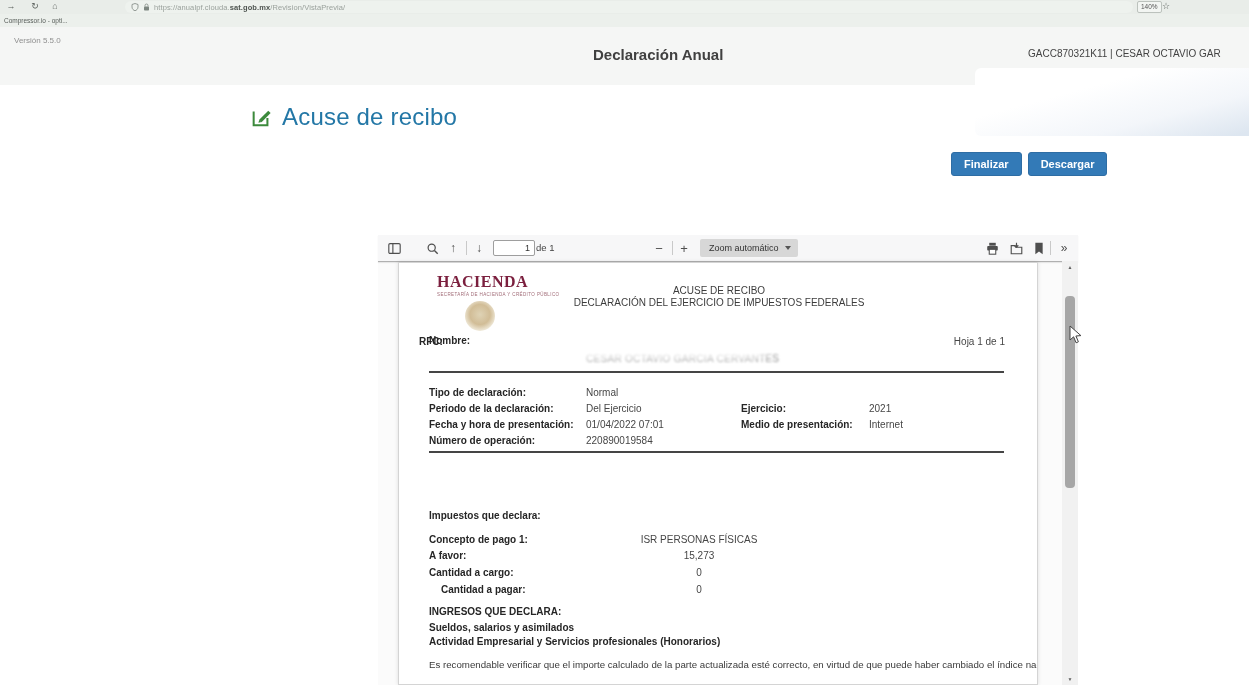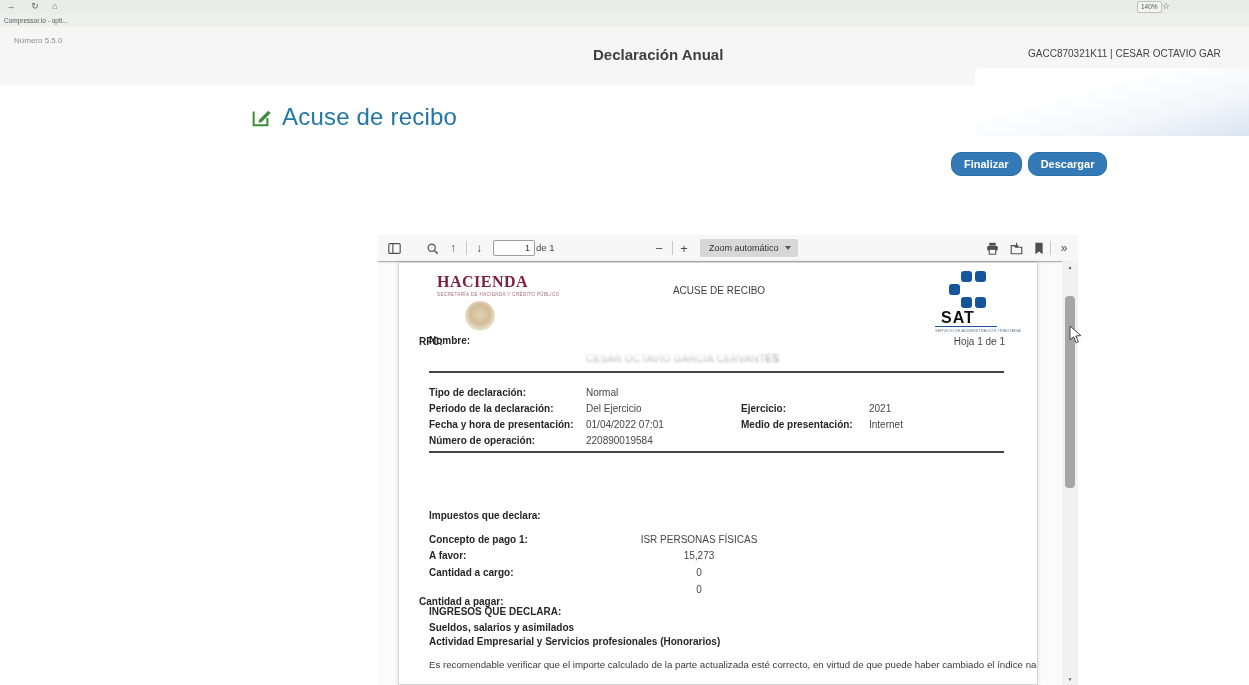--- a/index.html
+++ b/index.html
@@ -27,21 +27,21 @@
   .user-info{position:absolute;left:1028px;top:21px;font-size:10px;color:#434343;white-space:nowrap;}
 
   
   .overlay-panel{position:absolute;left:975px;top:68px;width:274px;height:68px;border-radius:6px 0 0 6px;
                  background:linear-gradient(165deg,#ffffff 35%,#f3f6fa 70%,#dde6f0 97%);}
 
   
   .acuse-head{position:absolute;left:250px;top:103px;display:flex;align-items:center;gap:10px;}
   .acuse-head .txt{font-size:24px;font-weight:500;color:#2377a6;letter-spacing:.2px;}
   .btn-row{position:absolute;left:951px;top:152px;display:flex;gap:6px;}
-  .btn{height:24px;padding:0 12px;background:#337ab7;border:1px solid #2e6da4;border-radius:10px;
+  .btn{height:24px;padding:0 12px;background:#337ab7;border:1px solid #2e6da4;border-radius:3px;
        color:#fff;font-size:11px;font-weight:600;line-height:22px;cursor:pointer;font-family:"Liberation Sans",sans-serif;}
 
   
   .pdf-viewer{position:absolute;left:378px;top:235px;width:700px;height:450px;background:#fbfbfb;}
   .pdf-toolbar{position:absolute;left:0;top:0;width:700px;height:26px;background:#f7f7f8;border-bottom:1px solid #b0b0b0;
                box-shadow:0 1px 1px rgba(0,0,0,.08);}
   .tb{position:absolute;top:0;height:26px;display:flex;align-items:center;justify-content:center;color:#545454;}
   .tb-sep{position:absolute;top:6px;width:1px;height:14px;background:#c9c9c9;}
   .tb-glyph{font-size:12px;color:#4f4f4f;}
   .page-input{position:absolute;left:115px;top:5px;width:32px;height:14px;border:1px solid #9e9e9e;border-radius:2px;
@@ -87,29 +87,39 @@
 </style>
 </head>
 <body>
 
 <div id="screen">
 
   <div class="chrome-top">
     <div class="nav-ico" style="left:4px;">→</div>
     <div class="nav-ico" style="left:28px;">↻</div>
     <div class="nav-ico" style="left:48px;">⌂</div>
+    <div class="url-bar">
+      <svg width="8" height="8" viewBox="0 0 16 16">
+        <path d="M8 1l6 2v5c0 4-3 6.5-6 7.5C5 14.5 2 12 2 8V3z" fill="none" stroke="#7d8680" stroke-width="1.6"></path>
+      </svg>
+      <svg width="7" height="8" viewBox="0 0 14 16">
+        <rect x="2" y="7" width="10" height="8" rx="1.5" fill="#7d8680"></rect>
+        <path d="M4 7V5a3 3 0 0 1 6 0v2" fill="none" stroke="#7d8680" stroke-width="1.6"></path>
+      </svg>
+      <div class="url-text"><span>https://anualpf.clouda.</span><span class="dom">sat.gob.mx</span><span>/Revision/VistaPrevia/</span></div>
+    </div>
     <div class="zoom-badge">140%</div>
     <div class="star-ico">☆</div>
   </div>
   <div class="chrome-bookmarks">
     <div class="bm-item">Compressor.io - opti...</div>
   </div>
 
   <div class="header-band">
-    <div class="version">Número 5.5.0</div>
+    <div class="version">Versión 5.5.0</div>
     <div class="app-title">Declaración Anual</div>
     <div class="user-info">GACC870321K11 | CESAR OCTAVIO GAR</div>
   </div>
 
   <div class="overlay-panel"></div>
 
   <div class="acuse-head">
     <svg width="22" height="22" viewBox="0 0 24 24">
       <path d="M4 6v15h15v-8" fill="none" stroke="#3c8a3c" stroke-width="2.2"></path>
       <path d="M10 15l2.6 2.6L22.5 7.7l-2.6-2.6z" fill="#3c8a3c"></path>
@@ -175,34 +185,23 @@
     <div class="pdf-page">
 
       <div class="doc-abs" style="left:38px;top:10px;">
         <div class="hacienda-title">HACIENDA</div>
         <div class="hacienda-sub">SECRETARÍA DE HACIENDA Y CRÉDITO PÚBLICO</div>
         <div class="seal"></div>
       </div>
 
       <div class="doc-title">
         <div>ACUSE DE RECIBO</div>
-      </div>
-
-      <div class="sat-box">
-        <div class="sat-dots">
-          <span class="sat-dot" style="left:12px;top:0;"></span>
-          <span class="sat-dot" style="left:26px;top:0;"></span>
-          <span class="sat-dot" style="left:0;top:13px;"></span>
-          <span class="sat-dot" style="left:12px;top:26px;"></span>
-          <span class="sat-dot" style="left:26px;top:26px;"></span>
-        </div>
-        <div class="sat-word">SAT</div>
-        <div class="sat-line"></div>
-        <div class="sat-sub">SERVICIO DE ADMINISTRACIÓN TRIBUTARIA</div>
-      </div>
+        <div>DECLARACIÓN DEL EJERCICIO DE IMPUESTOS FEDERALES</div>
+      </div>
+
 
       <div class="doc-abs lbl" style="left:20px;top:73px;">RFC:</div>
       <div class="doc-abs val" style="right:32px;top:73px;margin-left:12px;">Hoja 1 de 1</div>
       <div class="doc-abs lbl" style="left:30px;top:72px;text-align:center;">Nombre:</div>
       <div class="nombre-val">CESAR OCTAVIO GARCIA CERVANTES</div>
       <div class="redact"></div>
 
       <div class="doc-hr" style="top:108px;"></div>
 
       <div class="doc-abs" style="left:0;top:124px;width:640px;">
@@ -236,21 +235,21 @@
       </div>
       <div class="doc-abs" style="left:0;top:287px;width:640px;">
         <span class="doc-abs lbl" style="left:30px;">A favor:</span>
         <span class="amount-col val">15,273</span>
       </div>
       <div class="doc-abs" style="left:0;top:304px;width:640px;">
         <span class="doc-abs lbl" style="left:30px;">Cantidad a cargo:</span>
         <span class="amount-col val">0</span>
       </div>
       <div class="doc-abs" style="left:0;top:321px;width:640px;">
-        <span class="doc-abs lbl" style="left:20px;margin-top:12px;">Cantidad a pagar:</span>
+        <span class="doc-abs lbl" style="left:42px;">Cantidad a pagar:</span>
         <span class="amount-col val">0</span>
       </div>
 
       <div class="doc-abs lbl" style="left:30px;top:343px;text-align:right;">INGRESOS QUE DECLARA:</div>
       <div class="doc-abs lbl" style="left:30px;top:359px;">Sueldos, salarios y asimilados</div>
       <div class="doc-abs lbl" style="left:30px;top:373px;">Actividad Empresarial y Servicios profesionales (Honorarios)</div>
 
       <div class="doc-abs footnote" style="left:30px;top:396px;">Es recomendable verificar que el importe calculado de la parte actualizada esté correcto, en virtud de que puede haber cambiado el índice nacional</div>
       <div class="footnote-clip">
         <span class="footnote">de precios al consumidor; el cálculo debe estar basado en el último publicado.</span>

